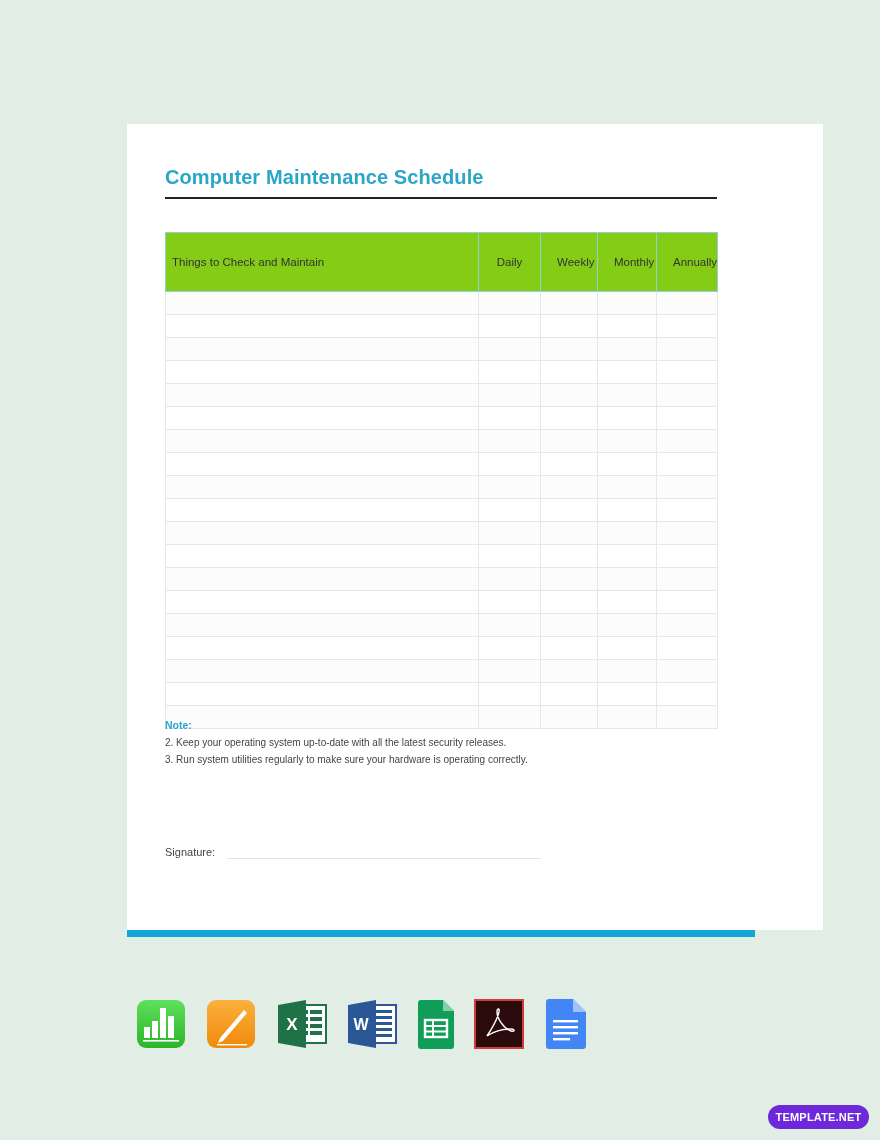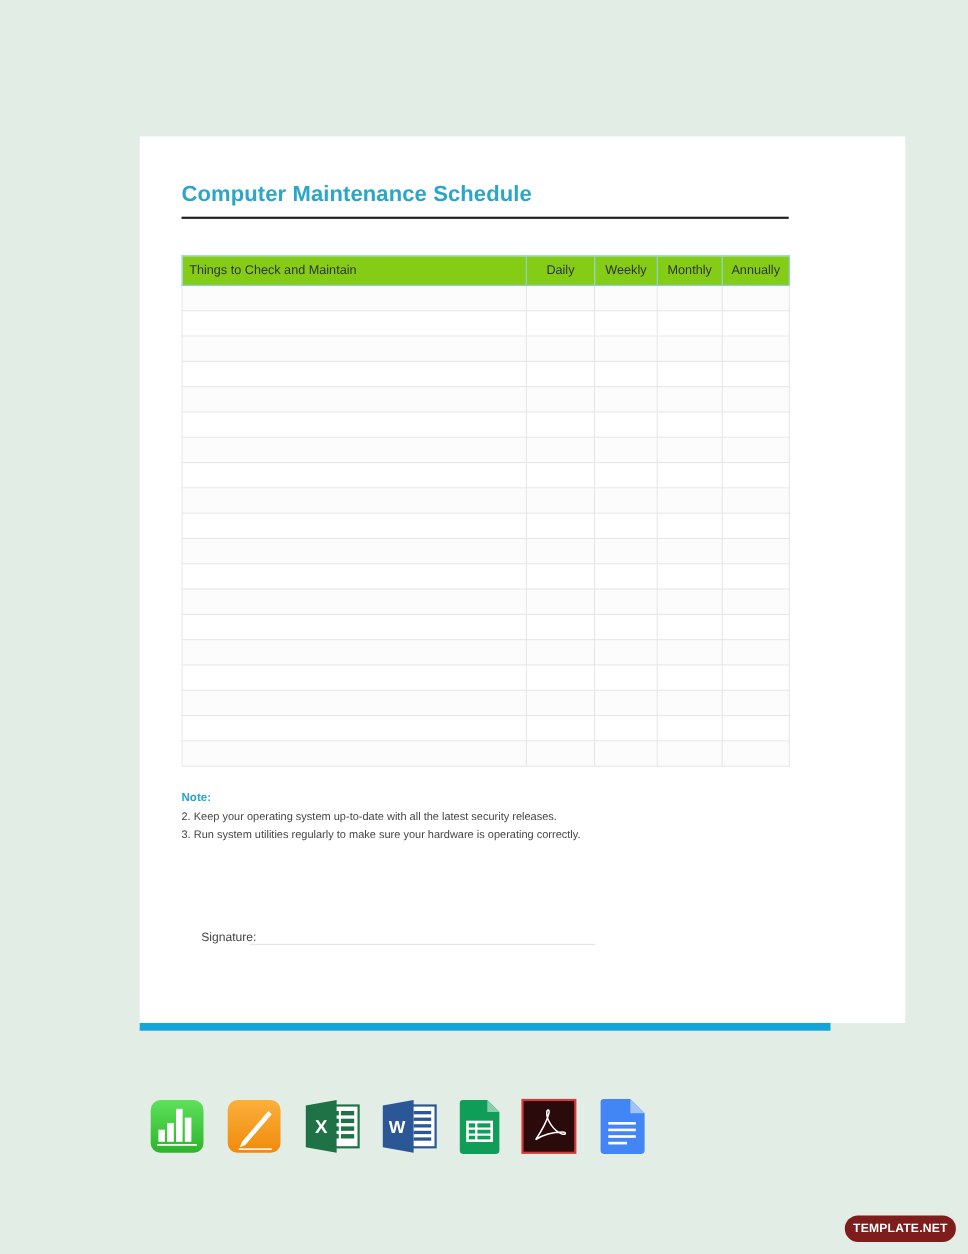--- a/index.html
+++ b/index.html
@@ -24,43 +24,43 @@
     }
     table.schedule {
       position: absolute; left: 38px; top: 108px; width: 552px;
       border-collapse: collapse; table-layout: fixed;
     }
     table.schedule th {
       height: 26px; font-size: 11.5px; font-weight: normal; color: #333;
       border: 1px solid #8fd0de; background: #84cc16; padding: 0 6px;
     }
     table.schedule th.first { text-align: left; }
-    table.schedule th.freq { text-align: center; padding: 0; }
+    table.schedule th.freq { text-align: center; padding: 16px; }
     table.schedule td {
       height: 22px; border: 1px solid #e6e8e8; padding: 0;
     }
     table.schedule tr.odd td { background: #fcfcfc; }
     table.schedule tr.even td { background: #ffffff; }
     .note {
       position: absolute; left: 38px; top: 595px; width: 560px; color: #444;
       font-size: 10px; line-height: 12px;
     }
     .note .label { color: #2aa6c8; font-weight: bold; font-size: 10.5px; margin-bottom: 6px; }
     .note p { margin: 0 0 4.5px 0; }
     .signature {
-      position: absolute; left: 56px; top: 722px; font-size: 11px; color: #444;
+      position: absolute; left: 38px; top: 722px; font-size: 11px; color: #444;
     }
     .sig-line {
       position: absolute; left: 100px; top: 734px; width: 314px; height: 1px; background: #e2e4e4;
     }
     .icons { position: absolute; left: 136px; top: 998px; width: 460px; height: 54px; }
     .icon { position: absolute; top: 0; width: 50px; height: 52px; }
     .badge {
       position: absolute; left: 768px; top: 1105px; width: 101px; height: 24px;
-      border-radius: 12px; background: #7f1d1d; color: #fff; font-size: 11px;
+      border-radius: 12px; background: #6d28d9; color: #fff; font-size: 11px;
       font-weight: bold; text-align: center; line-height: 24px; letter-spacing: 0.2px;
     }
   </style>
 </head>
 <body>
 
 <div class="page">
   <div class="title">Computer Maintenance Schedule</div>
   <div class="title-rule"></div>
 

